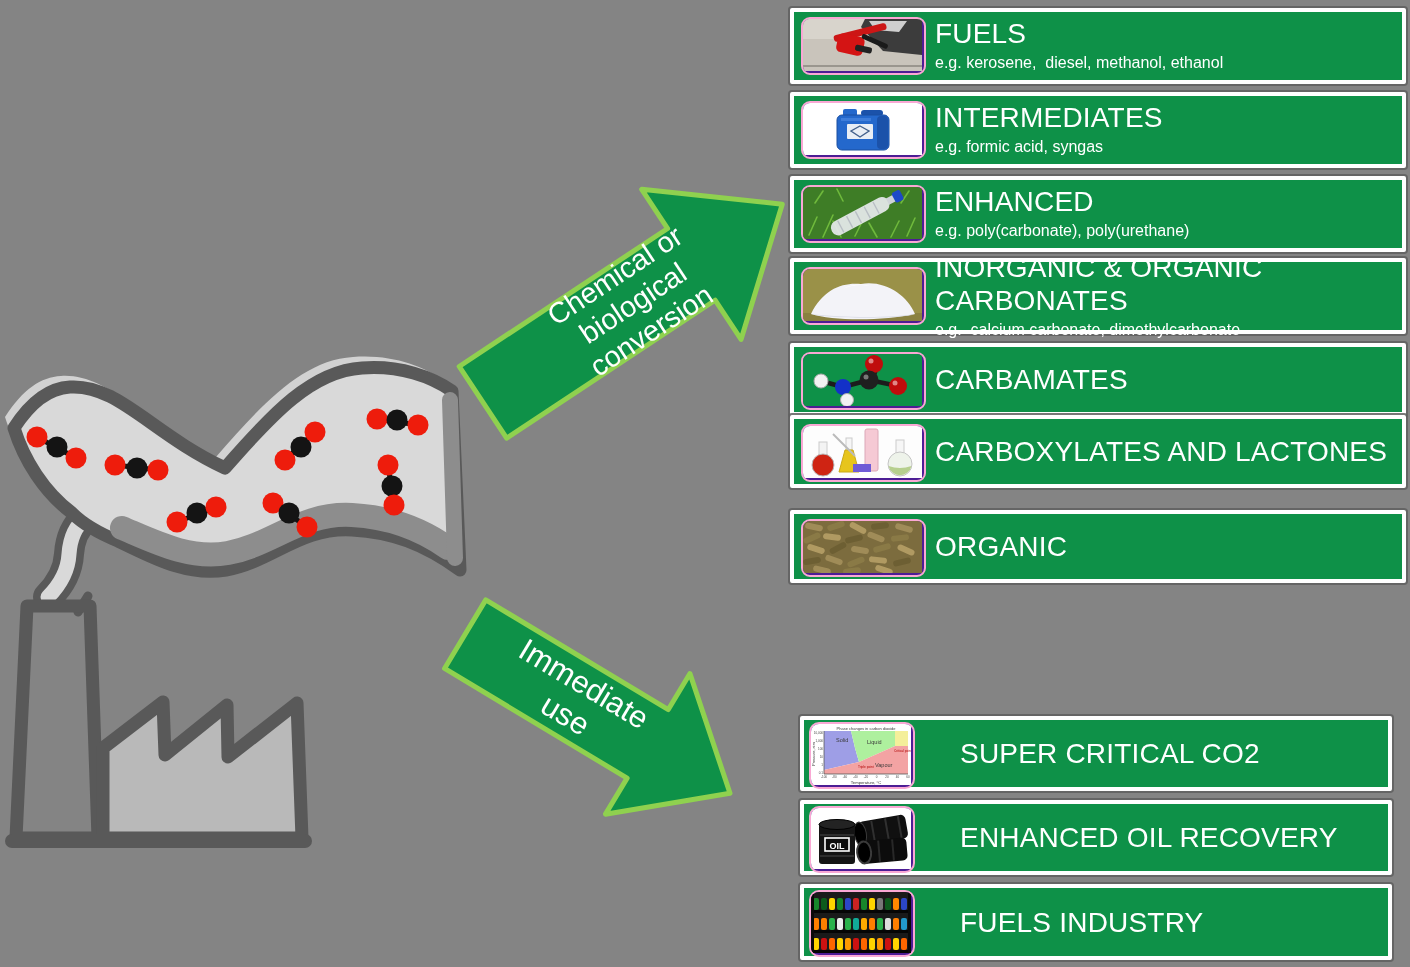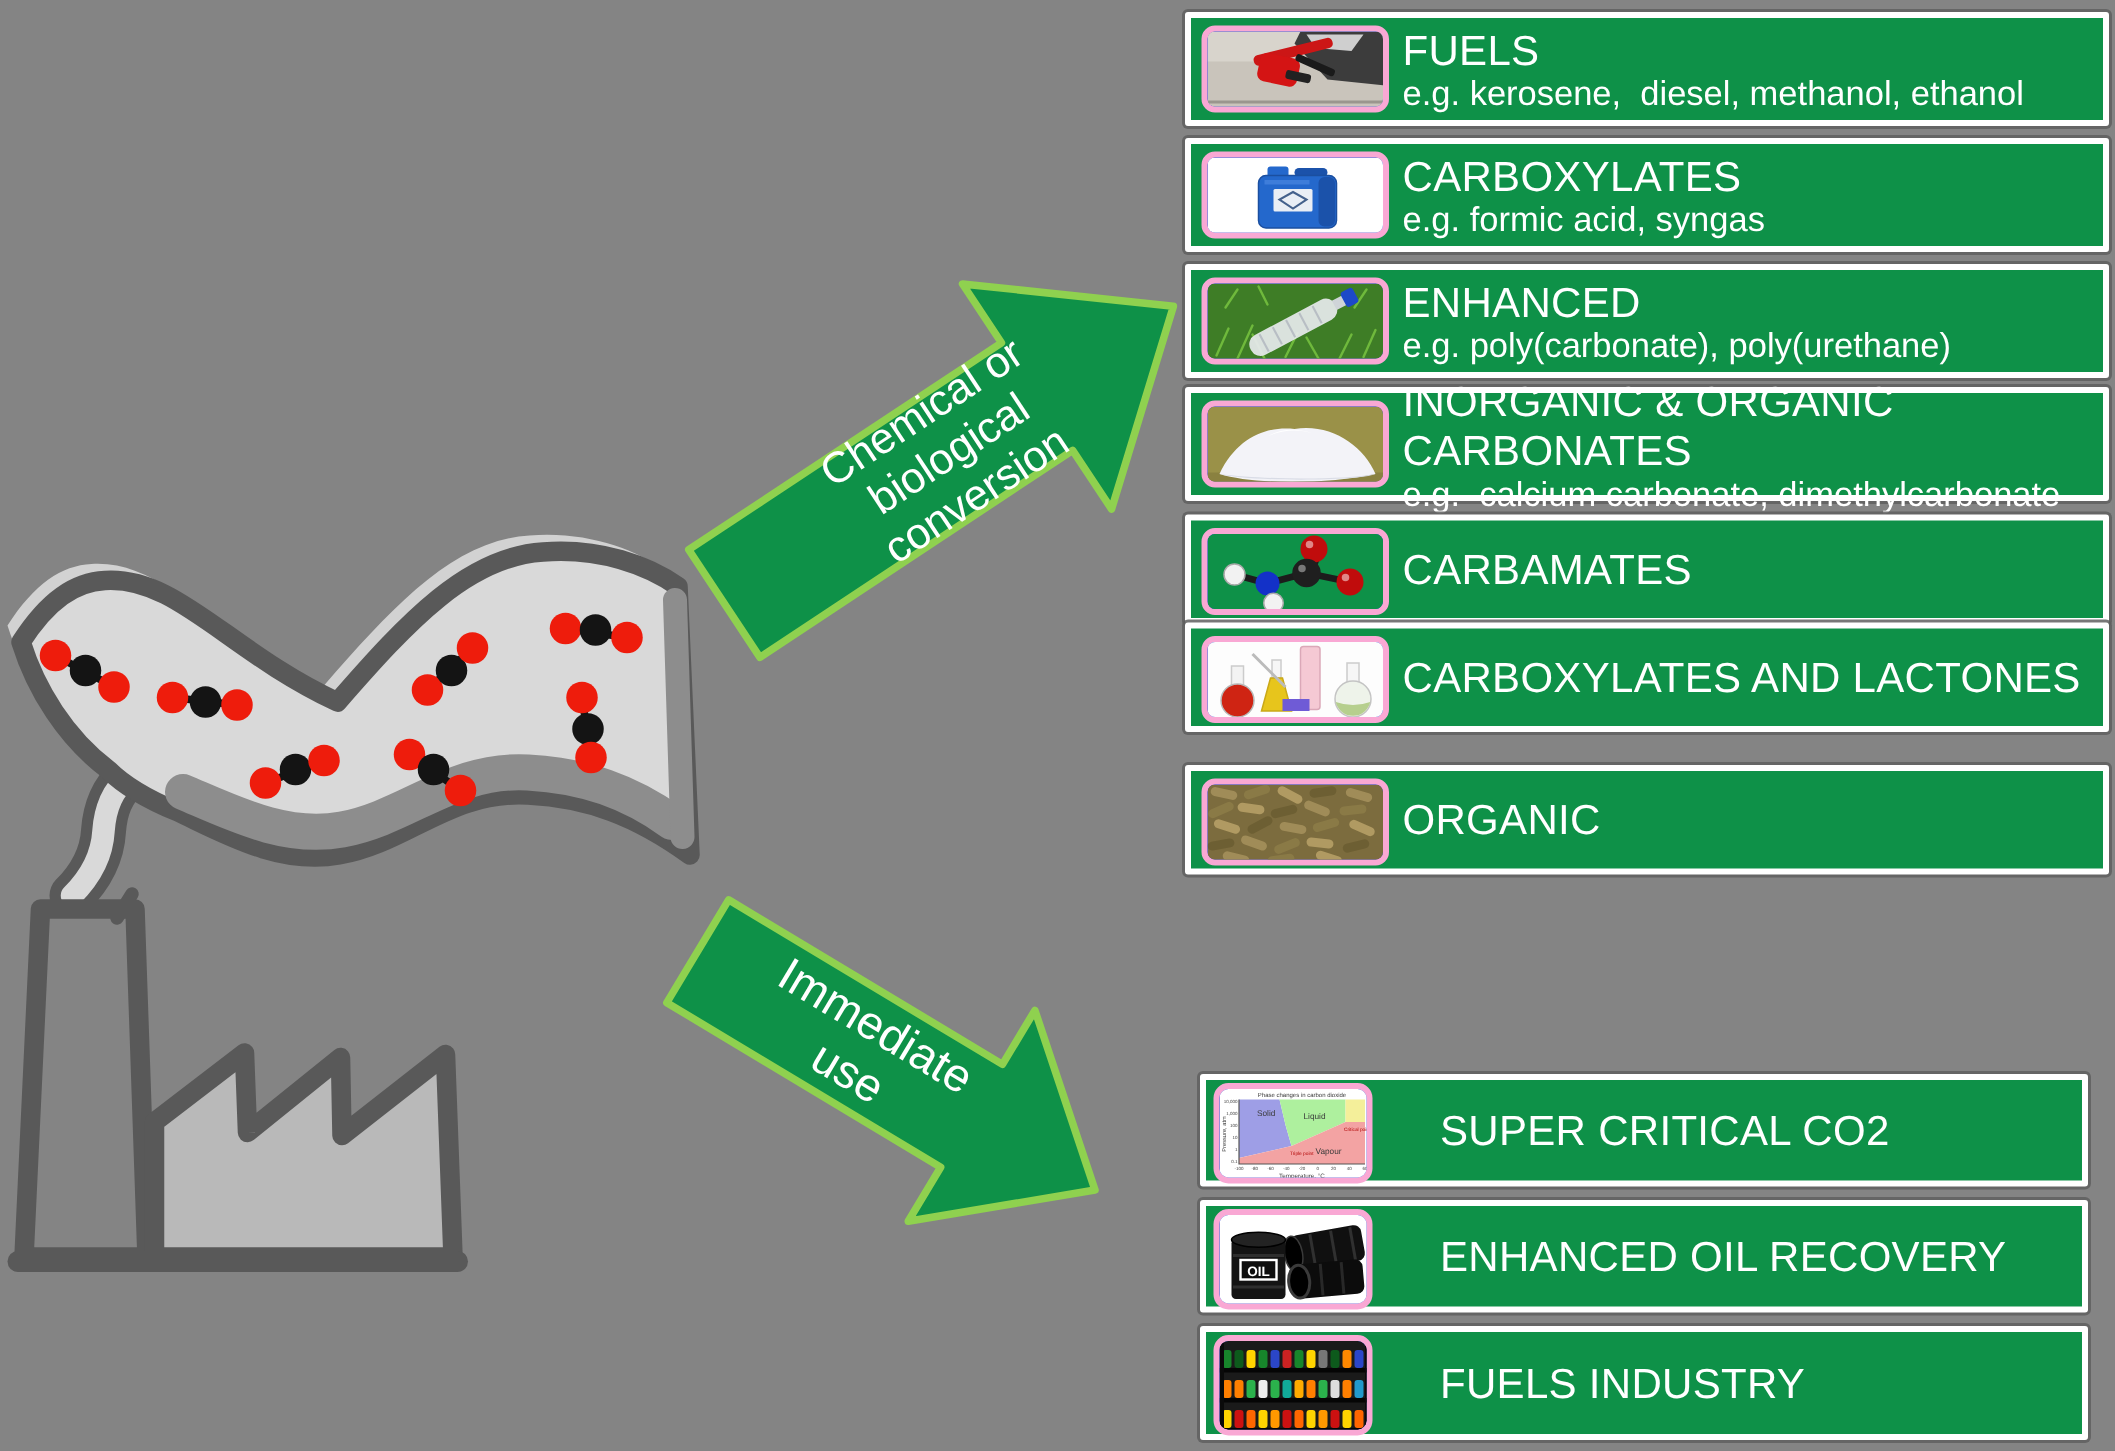--- a/index.html
+++ b/index.html
@@ -4,28 +4,28 @@
 <style>
   html,body{margin:0;padding:0;background:#848484;}
   .stage{position:relative;width:1410px;height:967px;background:#848484;overflow:hidden;
          font-family:"Liberation Sans",sans-serif;}
   
   .pbox{position:absolute;left:790px;width:616px;height:76px;background:#0e9148;
         border:4px solid #fff;border-radius:2px;box-sizing:border-box;
         box-shadow:0 0 0 2px rgba(95,95,95,.85);color:#fff;
         display:flex;flex-direction:column;justify-content:center;}
   .pbox.lower{left:800px;width:592px;height:75px;padding-left:22px;}
-  .thumb{position:absolute;left:7px;top:5px;width:125px;height:58px;border:4px solid #f9a8d4;
-         border-radius:9px;overflow:hidden;background:#1d4ed8;box-sizing:border-box;}
+  .thumb{position:absolute;left:7px;top:5px;width:125px;height:58px;border:2px solid #f9a8d4;
+         border-radius:9px;overflow:hidden;background:#4c1d95;box-sizing:border-box;}
   .thumb svg{display:block;}
   .pbox.lower .thumb{left:5px;top:2px;width:106px;height:67px;border-radius:10px;}
   .ptext{margin-left:141px;}
   .pbox.lower .ptext{margin-left:134px;}
   .b-title{font-size:28px;line-height:33px;letter-spacing:.2px;}
-  .b-sub{font-size:23px;line-height:25px;white-space:pre-wrap;}
+  .b-sub{font-size:16px;line-height:25px;white-space:pre-wrap;}
   
   .arrow{position:absolute;}
   #arrow-conv{left:450px;top:200px;width:366px;height:206px;transform:rotate(-33.5deg);}
   #arrow-imm{left:440px;top:623px;width:316px;height:182px;transform:rotate(31deg);}
   .arrow svg{position:absolute;left:0;top:0;}
   .arrow-text{position:absolute;inset:0;display:flex;flex-direction:column;justify-content:center;
               align-items:center;color:#fff;text-align:center;}
   #arrow-conv .arrow-text{font-size:29px;line-height:33px;}
   #arrow-imm .arrow-text{font-size:31px;line-height:36px;padding-right:55px;}
   
@@ -165,21 +165,21 @@
         <rect x="40" y="6" width="14" height="8" rx="2" fill="#2468cc"></rect>
         <rect x="58" y="7" width="22" height="6" rx="3" fill="#1b52aa"></rect>
         <rect x="34" y="12" width="52" height="35" rx="5" fill="#2468cc" stroke="#1b4fa0"></rect>
         <rect x="74" y="13" width="11" height="33" rx="4" fill="#1b52aa"></rect>
         <rect x="44" y="21" width="26" height="15" rx="1" fill="#e9eef5"></rect>
         <polygon points="57,23 66,28 57,34 48,28" fill="none" stroke="#44618c" stroke-width="1.4"></polygon>
         <rect x="38" y="15" width="30" height="3" fill="#4a86e0" opacity=".7"></rect>
       </svg>
     </div>
     <div class="ptext">
-      <div class="b-title">CARBOXYLATES</div>
+      <div class="b-title">INTERMEDIATES</div>
       <div class="b-sub">e.g. formic acid, syngas</div>
     </div>
   </div>
 
   <div class="pbox" style="top:176px">
     <div class="thumb">
       <svg width="119" height="52" viewBox="0 0 119 52">
         <rect width="119" height="52" fill="#3e7d26"></rect>
         <g stroke="#6fb93c" stroke-width="1.6" stroke-linecap="round">
           <line x1="6" y1="48" x2="14" y2="30"></line>

